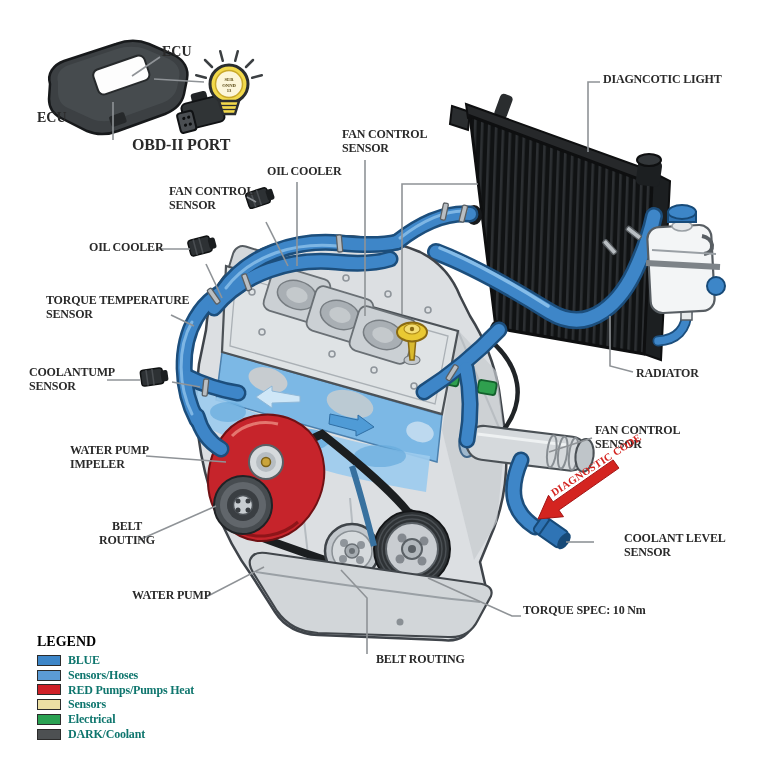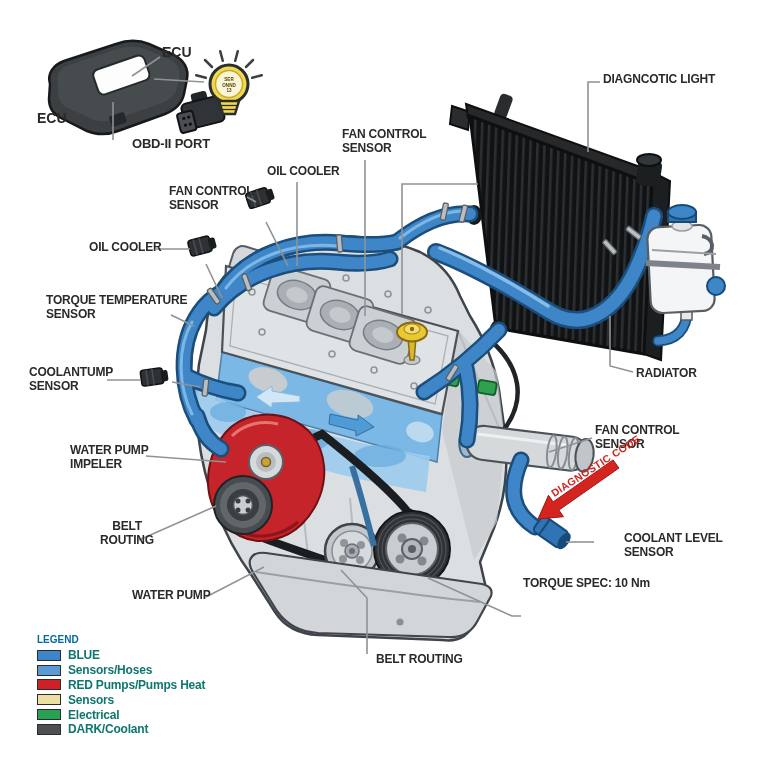--- a/index.html
+++ b/index.html
@@ -1,27 +1,27 @@
 <!DOCTYPE html>
 <html><head>
 <meta charset="utf-8">
 <style>
   html,body{margin:0;padding:0;background:#ffffff;}
   #canvas{position:relative;width:768px;height:768px;background:#ffffff;overflow:hidden;
-          font-family:Liberation Sans, sans-serif;}
+          font-family:Liberation Serif, serif;}
   svg{position:absolute;left:0;top:0;}
   .lbl{position:absolute;font-weight:bold;font-size:12px;line-height:1.18;
        letter-spacing:-0.2px;color:#2a2a2a;white-space:pre-line;}
   .lbl-lg{font-size:14px;letter-spacing:0;}
-  .lbl-md{font-size:13px;}
+  .lbl-md{font-size:16px;}
   .lbl-center{text-align:center;}
   .lbl-red{position:absolute;font-weight:bold;font-size:10.5px;color:#d42420;
            letter-spacing:.3px;transform:rotate(-33deg);transform-origin:0 50%;white-space:nowrap;}
   .legend{position:absolute;left:37px;top:634px;}
-  .legend-title{font-weight:bold;font-size:10px;color:#0369a1;margin-bottom:3px;}
+  .legend-title{font-weight:bold;font-size:14px;color:#000000;margin-bottom:3px;}
   .legend-row{display:flex;align-items:center;height:14.8px;}
   .sw{display:inline-block;width:22px;height:9px;border:1.6px solid #2b2b2b;
       margin-right:7px;box-sizing:content-box;}
   .legend-label{font-weight:bold;font-size:12px;color:#0f766e;letter-spacing:-0.2px;}
 </style>
 </head>
 <body>
 
 <div id="canvas">
 
@@ -365,21 +365,21 @@
 <div class="lbl" style="left:636px;top:366px">RADIATOR</div>
 <div class="lbl" style="left:70px;top:443px">WATER PUMP
 IMPELER</div>
 <div class="lbl" style="left:595px;top:423px">FAN CONTROL
 SENSOR</div>
 <div class="lbl lbl-center" style="left:92px;top:519px;width:70px">BELT
 ROUTING</div>
 <div class="lbl" style="left:624px;top:531px">COOLANT LEVEL
 SENSOR</div>
 <div class="lbl" style="left:132px;top:588px">WATER PUMP</div>
-<div class="lbl" style="left:523px;top:576px">TORQUE SPEC: 10 Nm</div>
+<div class="lbl" style="left:523px;top:603px">TORQUE SPEC: 10 Nm</div>
 <div class="lbl" style="left:376px;top:652px">BELT ROUTING</div>
 <div class="lbl-red" style="left:552px;top:488px">DIAGNOSTIC CODE</div>
 
 <div class="legend">
   <div class="legend-title">LEGEND</div>
   <div class="legend-row">
     <span class="sw" style="background-color: rgb(61, 134, 200);"></span>
     <span class="legend-label">BLUE</span>
   </div>
   <div class="legend-row">

